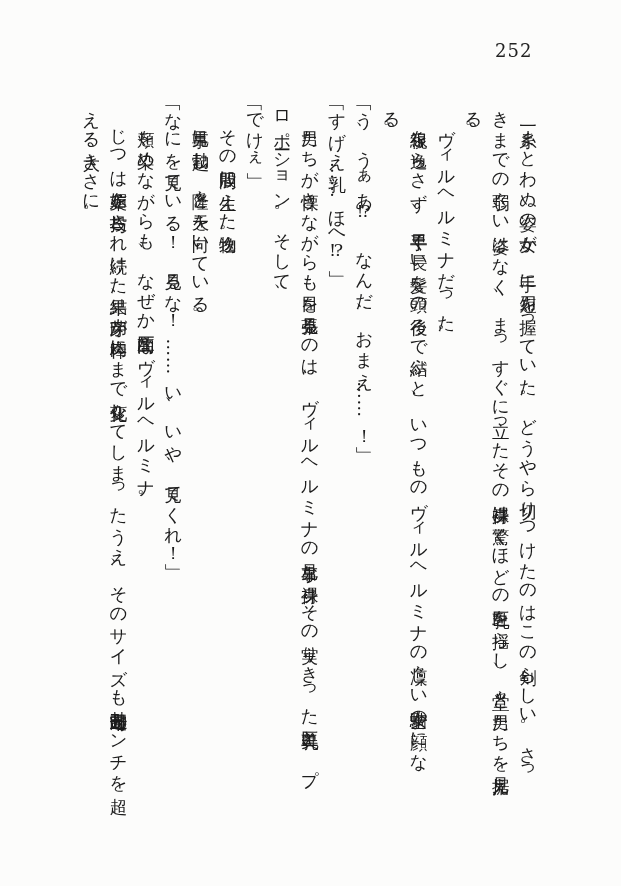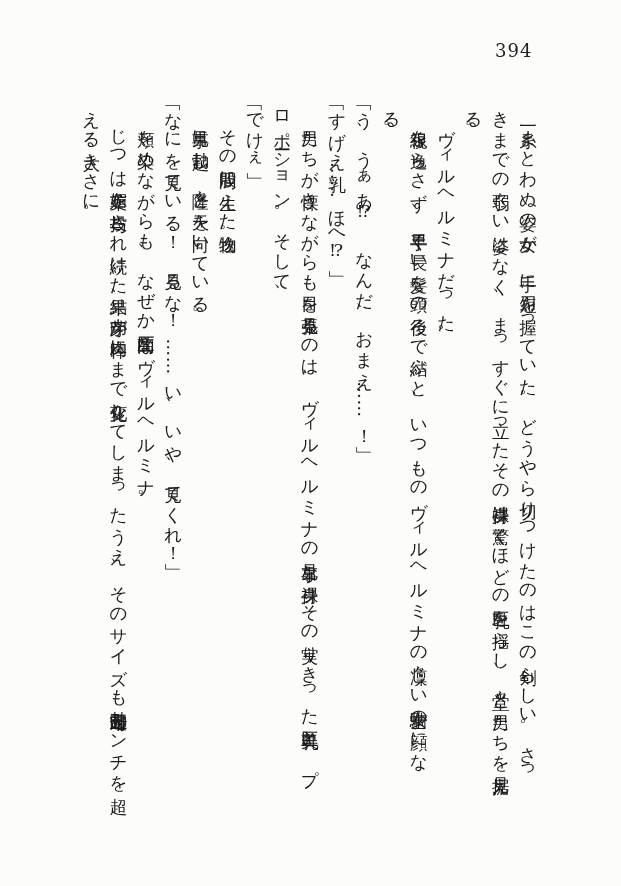--- a/index.html
+++ b/index.html
@@ -41,21 +41,21 @@
     padding: 0;
   }
   .para.indent {
     text-indent: 1em;
   }
 </style>
 </head>
 <body>
 
 <div class="page">
-  <div class="page-number">394</div>
+  <div class="page-number">252</div>
 
   <div class="text-block">
     <p class="para indent">一糸まとわぬ姿の女が、手に短刀を握っていた。どうやら切りつけたのはこの剣らしい。さっきまでの弱々しい姿はなく、まっすぐに立ったその裸身は驚くほどの巨乳を揺らし、堂々と男たちを見据える。</p>
     <p class="para indent">ヴィルヘルミナだった。</p>
     <p class="para indent">視線を逸らさず、手早く長い髪を頭の後ろで結ぶと、いつものヴィルヘルミナの凜々しい女騎士の顔になる。</p>
     <p class="para dialogue">「う、うぁあ⁉　なんだ、おまえ……！」</p>
     <p class="para dialogue">「すげえ乳……ほへ⁉」</p>
     <p class="para indent">男たちが慄きながらも目を見張るのは、ヴィルヘルミナの見事な裸身。その実りきった美巨乳と、プロポーション。そして、</p>
     <p class="para dialogue">「でけぇ」</p>
     <p class="para indent">その股間に生えた逸物。</p>

